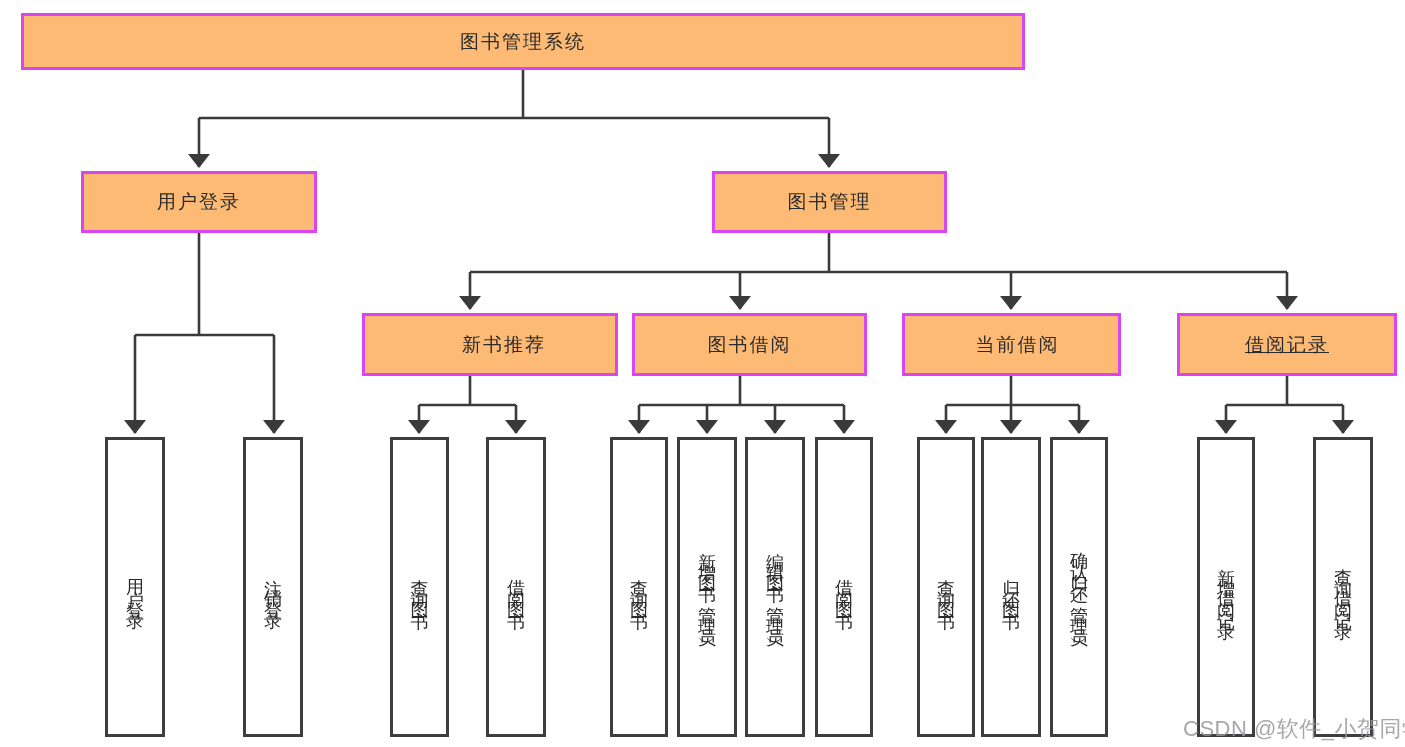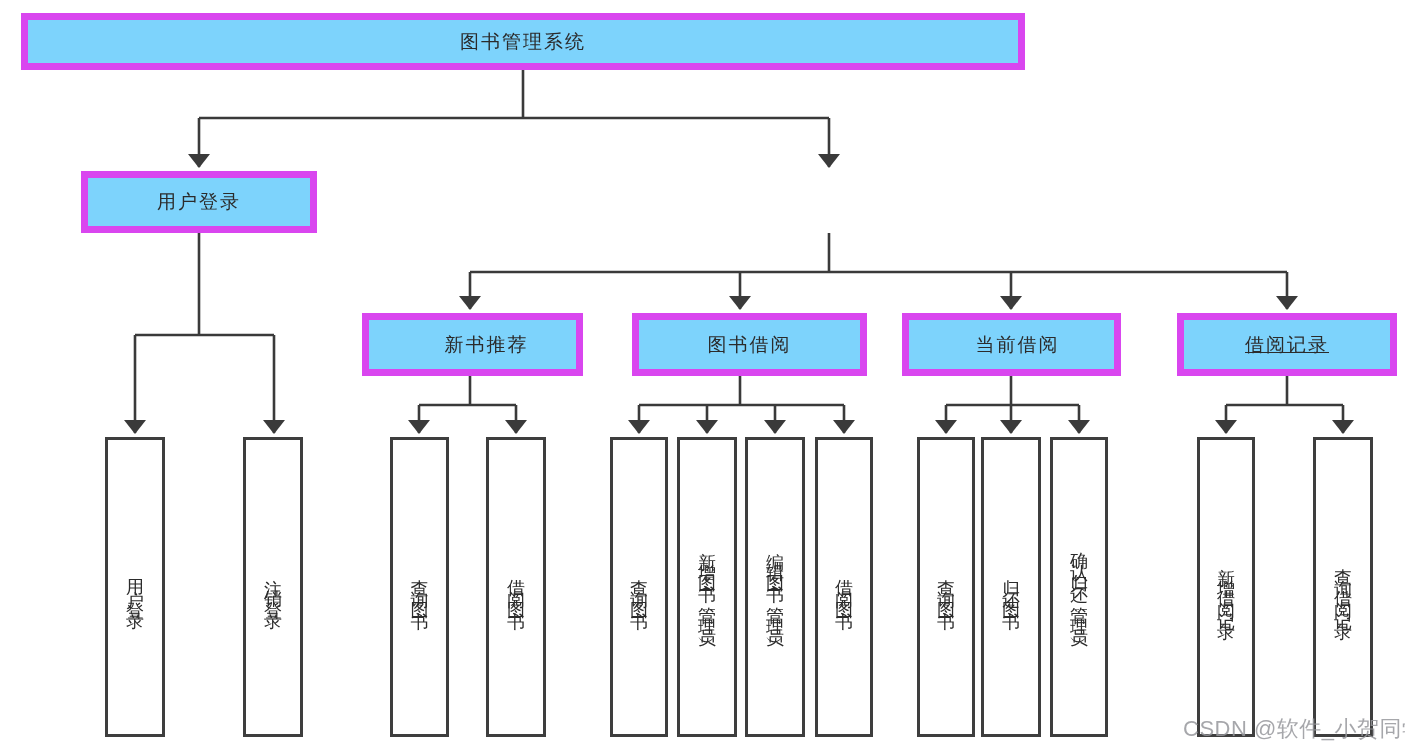--- a/index.html
+++ b/index.html
@@ -5,37 +5,37 @@
   html,body{margin:0;padding:0;background:#ffffff;}
   body{
     width:1405px;height:747px;position:relative;overflow:hidden;
     font-family:"Liberation Sans","DejaVu Sans",sans-serif;
   }
   .canvas{position:absolute;inset:0;}
   svg.connectors{position:absolute;left:0;top:0;z-index:1;}
   .ln{stroke:#3a3a3a;stroke-width:2.6;fill:none;}
   .node{
     position:absolute;box-sizing:border-box;z-index:2;
-    background:#7dd3fc;border:7px solid #d946ef;
+    background:#fdba74;border:3px solid #d946ef;
     display:flex;align-items:center;justify-content:center;
     color:#2b2b2b;font-size:19px;letter-spacing:2px;
   }
   .leaf{
     position:absolute;box-sizing:border-box;z-index:2;
     background:#ffffff;border:3px solid #3e3e3e;
     display:flex;align-items:center;justify-content:center;
     color:#2b2b2b;font-size:18px;
     writing-mode:vertical-rl;text-orientation:mixed;letter-spacing:11px;
     line-height:1;
   }
   
   .root{left:21px;top:13px;width:1004px;height:57px;}
   .n-user-login{left:81px;top:171px;width:236px;height:62px;}
   .n-book-mgmt{left:712px;top:171px;width:235px;height:62px;}
-  .n-new-book{left:362px;top:313px;width:221px;height:63px;padding-left:28px;}
+  .n-new-book{left:362px;top:313px;width:256px;height:63px;padding-left:28px;}
   .n-book-borrow{left:632px;top:313px;width:235px;height:63px;}
   .n-current-borrow{left:902px;top:313px;width:219px;height:63px;padding-left:12px;}
   .n-borrow-record{left:1177px;top:313px;width:220px;height:63px;text-decoration:underline;}
   .lf{top:437px;height:300px;}
   .lf1{left:105px;width:60px;}
   .lf2{left:243px;width:60px;}
   .lf3{left:390px;width:59px;}
   .lf4{left:486px;width:60px;}
   .lf5{left:610px;width:58px;}
   .lf6{left:677px;width:60px;}
@@ -101,20 +101,21 @@
 
     <path class="ln" d="M1287,376 V405"></path>
     <path class="ln" d="M1226,405 H1343"></path>
     <path class="ln" marker-end="url(#arrow)" d="M1226,405 V433"></path>
     <path class="ln" marker-end="url(#arrow)" d="M1343,405 V433"></path>
   </svg>
 
   <div class="node root">图书管理系统</div>
 
   <div class="node n-user-login">用户登录</div>
+  <div class="node n-book-mgmt">图书管理</div>
 
   <div class="node n-new-book">新书推荐</div>
   <div class="node n-book-borrow">图书借阅</div>
   <div class="node n-current-borrow">当前借阅</div>
   <div class="node n-borrow-record">借阅记录</div>
 
   <div class="leaf lf lf1">用户登录</div>
   <div class="leaf lf lf2">注销登录</div>
 
   <div class="leaf lf lf3">查询图书</div>

